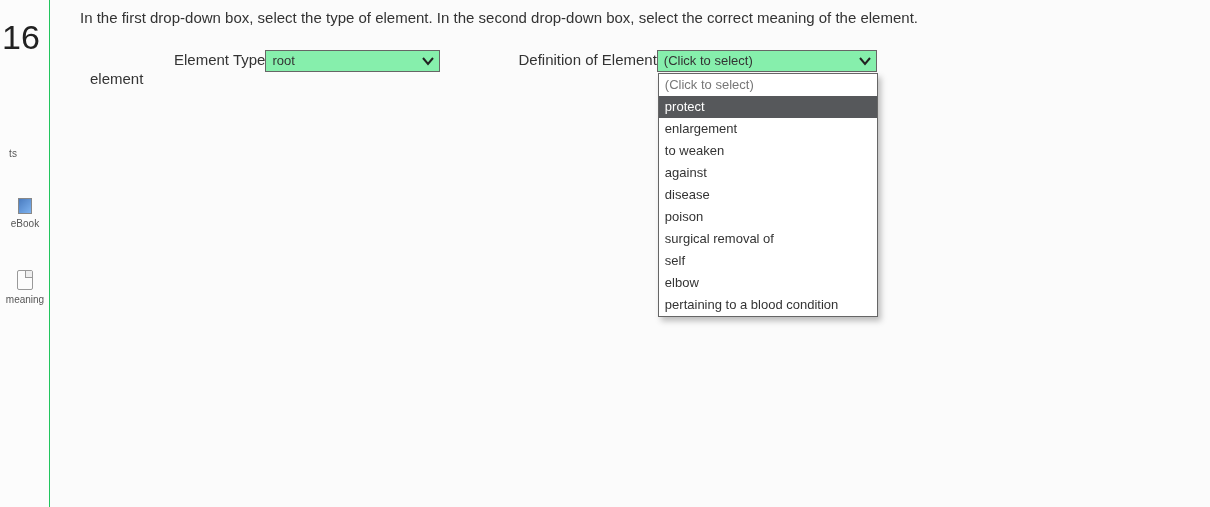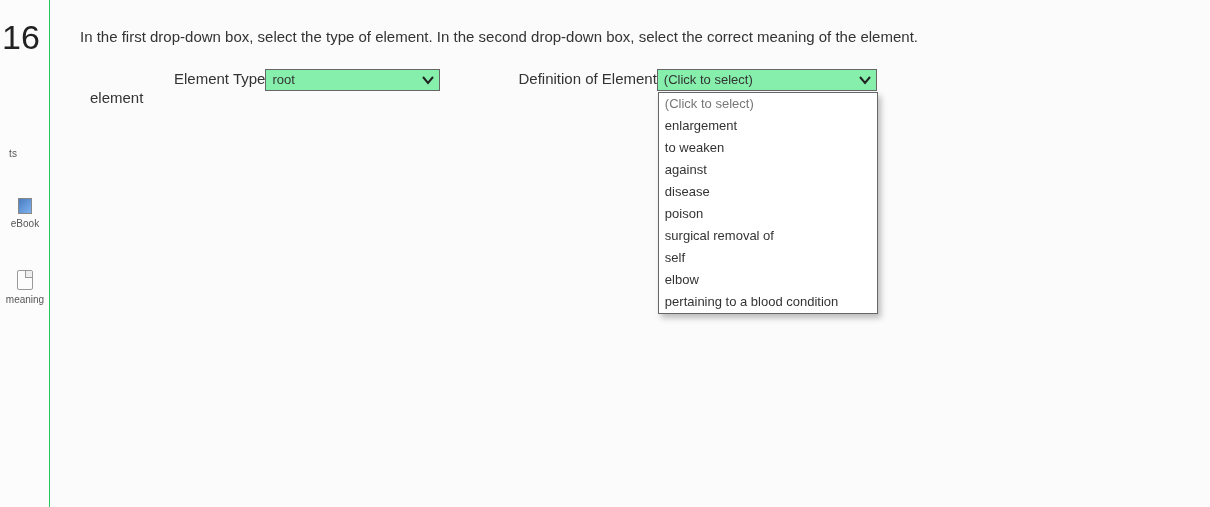--- a/index.html
+++ b/index.html
@@ -62,21 +62,21 @@
       border-bottom:1px solid #999;
       background:#eee;
     }
     .main {
       position: absolute;
       left: 50px;
       top: 0;
       right: 0;
       background: #fbfbfb;
       height: 507px;
-      padding: 28px 20px;
+      padding: 9px 20px;
     }
     .instructions {
       font-size: 15px;
       color: #333;
       margin-bottom: 24px;
       margin-left: 10px;
     }
     .row {
       display: flex;
       align-items: flex-start;
@@ -193,20 +193,21 @@
       <div class="col-header">Definition of Element</div>
       <div class="dropdown def">
         <span>(Click to select)</span>
         <span class="chevron">
           <svg viewBox="0 0 12 12">
               <path d="M1 3 L6 9 L11 3" fill="none" stroke="#222" stroke-width="2"></path>
             </svg>
         </span>
         <div class="listbox" id="definition-listbox">
             <div class="listbox-item placeholder">(Click to select)</div>
+            <div class="listbox-item highlight">protect</div>
             <div class="listbox-item">enlargement</div>
             <div class="listbox-item">to weaken</div>
             <div class="listbox-item">against</div>
             <div class="listbox-item">disease</div>
             <div class="listbox-item">poison</div>
             <div class="listbox-item">surgical removal of</div>
             <div class="listbox-item">self</div>
             <div class="listbox-item">elbow</div>
             <div class="listbox-item">pertaining to a blood condition</div>
           </div>

